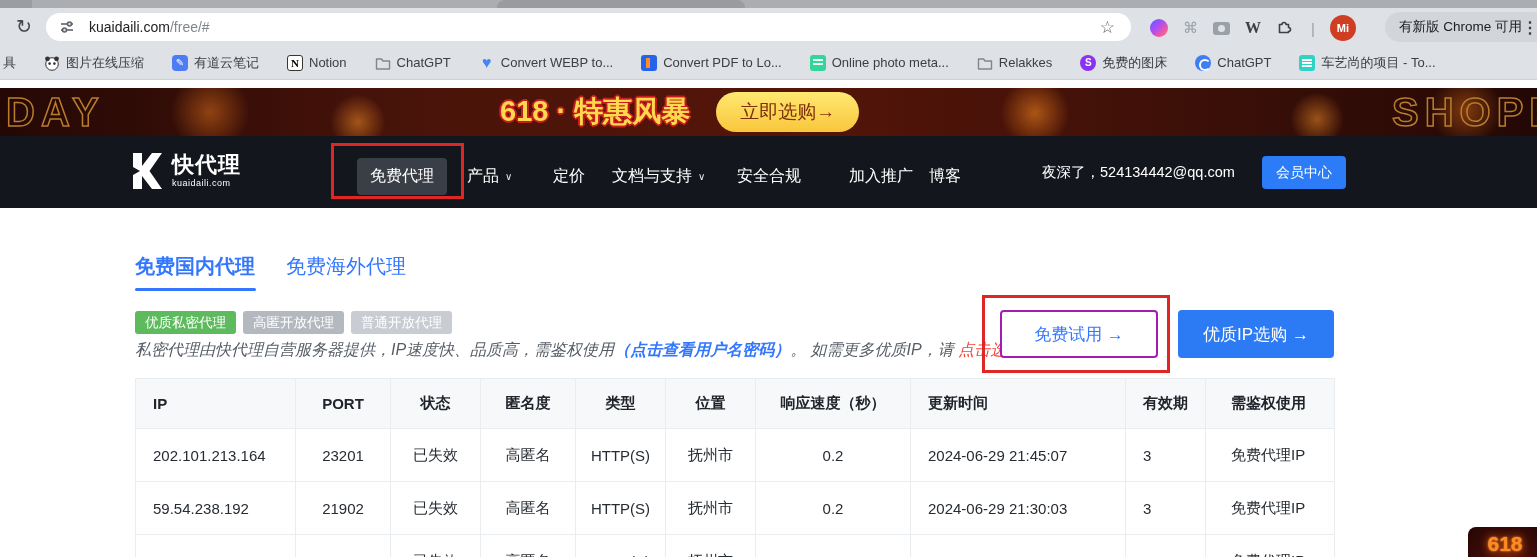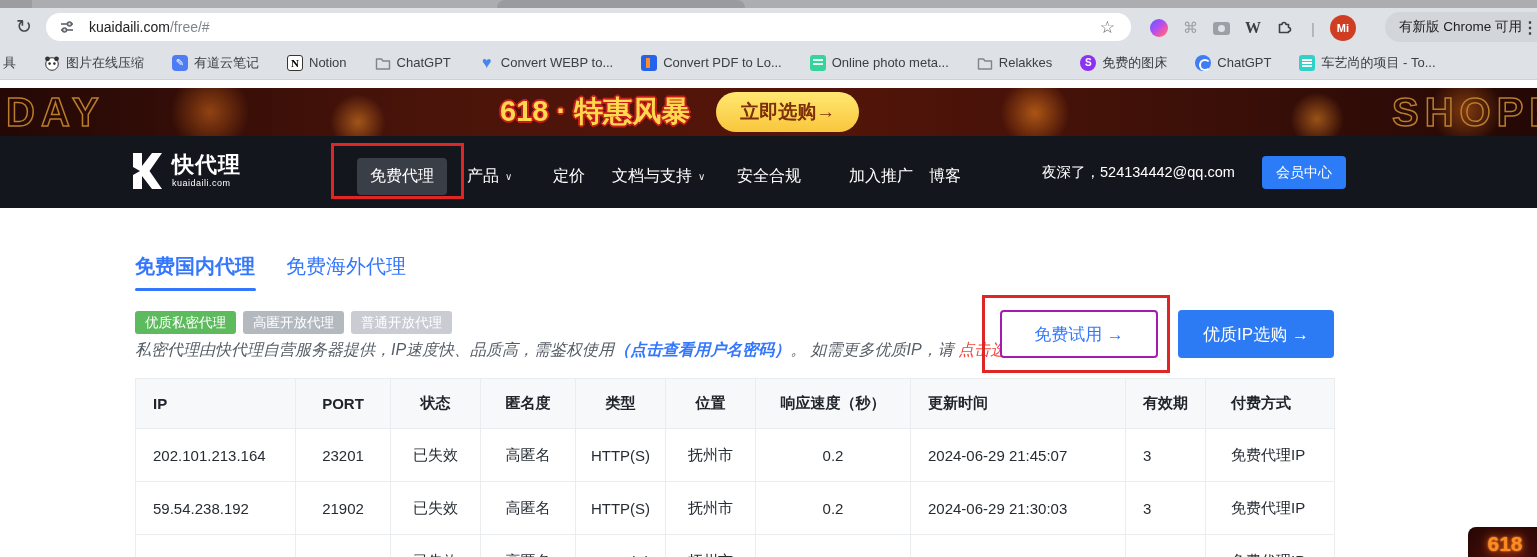--- a/index.html
+++ b/index.html
@@ -48,21 +48,21 @@
   .pagegap { position:absolute; left:0; top:81px; width:1537px; height:7px; background:#fff; }
 
   
   .banner { position:absolute; left:0; top:88px; width:1537px; height:48px; background:linear-gradient(90deg,#240805 0%,#4a140a 28%,#551508 52%,#3c1008 78%,#240805 100%); overflow:hidden; }
   .bokeh { position:absolute; border-radius:50%; }
   .marquee { position:absolute; top:2px; font-size:40px; font-weight:800; letter-spacing:6px; color:rgba(0,0,0,0); -webkit-text-stroke:1.5px #b97e2b; white-space:nowrap; }
   .banner-center { position:absolute; left:500px; top:0; height:48px; display:flex; align-items:center; }
   .headline { font-size:29px; font-weight:900; color:#ffd84d; text-shadow:-2px 0 #c41d1d,2px 0 #c41d1d,0 -2px #c41d1d,0 2px #c41d1d,-1px -1px #c41d1d,1px 1px #c41d1d,1px -1px #c41d1d,-1px 1px #c41d1d; white-space:nowrap; }
   .subline { margin-left:22px; font-size:26px; font-weight:900; color:#fff; text-shadow:-2px 0 #c41d1d,2px 0 #c41d1d,0 -2px #c41d1d,0 2px #c41d1d,-1px -1px #c41d1d,1px 1px #c41d1d,1px -1px #c41d1d,-1px 1px #c41d1d; white-space:nowrap; }
   .subline .hl { color:#ffd84d; }
-  .banner-cta { margin-left:26px; height:40px; padding:0 24px; border-radius:20px; background:linear-gradient(180deg,#ffe871,#f9c63c); color:#7c2f08; font-size:19px; font-weight:bold; display:flex; align-items:center; cursor:pointer; white-space:nowrap; }
+  .banner-cta { margin-left:26px; height:40px; padding:0 24px; border-radius:20px; background:linear-gradient(180deg,#ffe871,#f9c63c); color:#7c2f08; font-size:19px; font-weight:normal; display:flex; align-items:center; cursor:pointer; white-space:nowrap; }
 
   
   .navbar { position:absolute; left:0; top:136px; width:1537px; height:72px; background:#14161d; }
   .brand { position:absolute; left:130px; top:16px; display:flex; align-items:center; gap:8px; }
   .brand-txt { color:#fff; line-height:1; }
   .brand-name { font-size:22px; font-weight:bold; letter-spacing:1px; }
   .brand-sub { font-size:9px; margin-top:3px; letter-spacing:.5px; }
   .nav-item { position:absolute; top:0; height:80px; display:flex; align-items:center; color:#fff; font-size:16px; cursor:pointer; white-space:nowrap; }
   .nav-pill { background:#3a3e47; border-radius:4px; padding:8px 13px; }
   .caret { font-size:10px; margin-left:6px; opacity:.9; }
@@ -297,21 +297,21 @@
           <tr>
         <th class="al">IP</th>
         <th class="ac">PORT</th>
         <th class="ac">状态</th>
         <th class="ac">匿名度</th>
         <th class="ac">类型</th>
         <th class="ac">位置</th>
         <th class="ac">响应速度（秒）</th>
         <th class="al">更新时间</th>
         <th class="al">有效期</th>
-        <th class="ap">付费方式</th>
+        <th class="ap">需鉴权使用</th>
       </tr>
       <tr>
         <td class="al">202.101.213.164</td>
         <td class="ac">23201</td>
         <td class="ac expired">已失效</td>
         <td class="ac">高匿名</td>
         <td class="ac">HTTP(S)</td>
         <td class="ac">抚州市</td>
         <td class="ac">0.2</td>
         <td class="al">2024-06-29 21:45:07</td>

